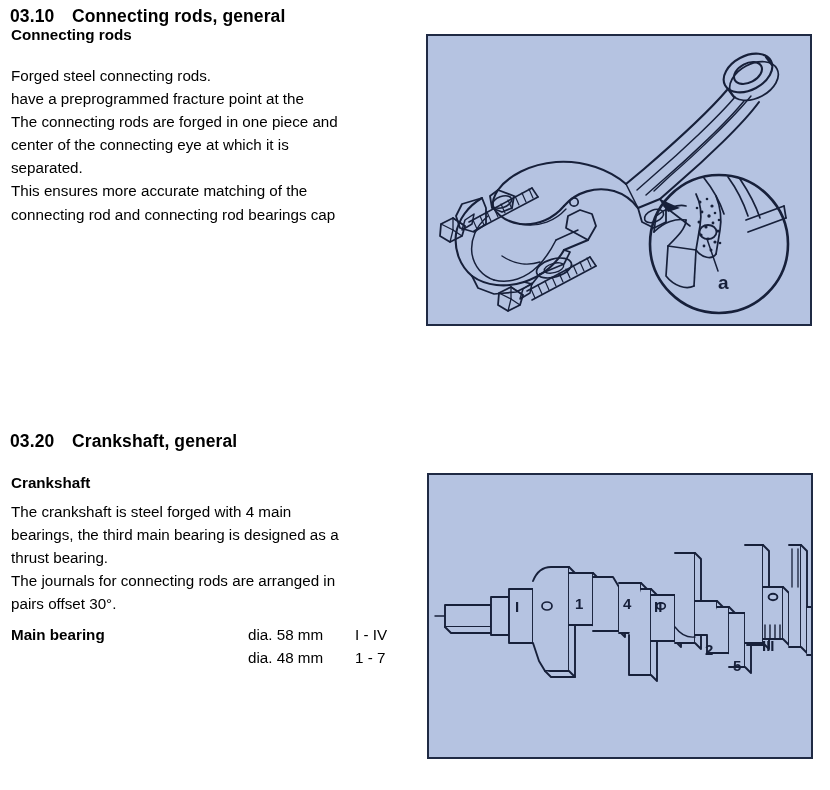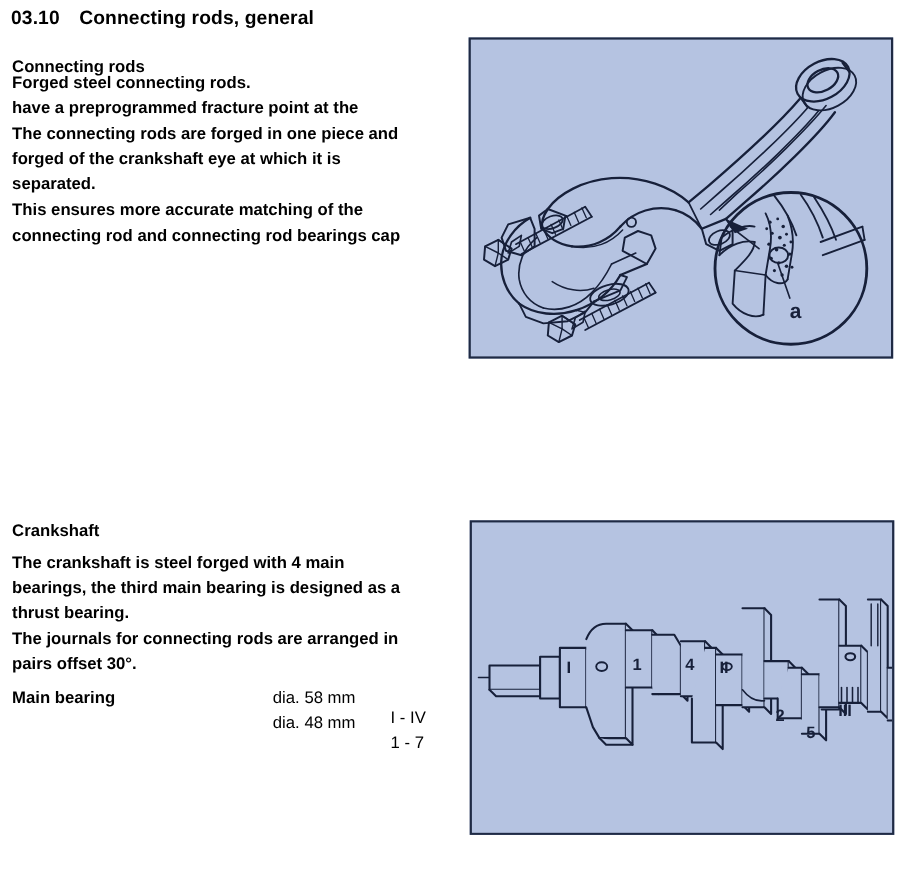--- a/index.html
+++ b/index.html
@@ -45,21 +45,21 @@
     font-size: 15.2px;
     font-weight: bold;
     white-space: nowrap;
   }
 
   .bodytext {
     position: absolute;
     left: 11px;
     font-size: 15.2px;
     line-height: 23.1px;
-    font-weight: bold;
+    font-weight: normal;
   }
   .bodytext div { white-space: nowrap; }
 
   
   .specrow {
     position: absolute;
     left: 11px;
     width: 420px;
     height: 23px;
     font-size: 15.2px;
@@ -74,21 +74,20 @@
   .specrow .dia {
     position: absolute;
     left: 237px; top: 0;
     white-space: nowrap;
   }
   .specrow .rng {
     position: absolute;
     left: 344px; top: 0;
     white-space: nowrap;
     text-align: left;
-    margin-top: 18px;
   }
 
   
   .figure {
     position: absolute;
     background: #b5c3e1;
     border: 2px solid #1f2a44;
     box-sizing: border-box;
     overflow: hidden;
   }
@@ -96,27 +95,27 @@
 </style>
 </head>
 <body>
 
 <div class="page">
 
   <div class="section-heading" style="top:6px;">
     <span class="num">03.10</span><span>Connecting rods, general</span>
   </div>
 
-  <div class="subheading" style="top:52px;">Connecting rods</div>
+  <div class="subheading" style="top:26px;">Connecting rods</div>
 
   <div class="bodytext" style="top:64px;">
     <div>Forged steel connecting rods.</div>
     <div>have a preprogrammed fracture point at the</div>
     <div>The connecting rods are forged in one piece and</div>
-    <div>forged of the crankshaft eye at which it is</div>
+    <div>center of the connecting eye at which it is</div>
     <div>separated.</div>
     <div>This ensures more accurate matching of the</div>
     <div>connecting rod and connecting rod bearings cap</div>
   </div>
 
   <div class="figure" id="fig1" style="left:426px; top:34px; width:386px; height:292px;">
     <svg width="382" height="288" viewBox="0 0 382 288">
       <g fill="none" stroke="#17203a" stroke-width="2.1" stroke-linecap="round" stroke-linejoin="round">
 
         <ellipse cx="320" cy="37" rx="26" ry="17" transform="rotate(-28 320 37)"></ellipse>
@@ -273,20 +272,23 @@
         </g>
 
         <ellipse cx="280" cy="196" rx="8.5" ry="7" stroke-width="1.8"></ellipse>
 
         <path d="M279 203 L290 235" stroke-width="1.5"></path>
       </g>
       <text x="290" y="253" font-family="Liberation Sans, sans-serif" font-size="19" font-weight="bold" fill="#17203a">a</text>
     </svg>
   </div>
 
+  <div class="section-heading" style="top:431px;">
+    <span class="num">03.20</span><span>Crankshaft, general</span>
+  </div>
 
   <div class="subheading" style="top:474px;">Crankshaft</div>
 
   <div class="bodytext" style="top:500px;">
     <div>The crankshaft is steel forged with 4 main</div>
     <div>bearings, the third main bearing is designed as a</div>
     <div>thrust bearing.</div>
     <div>The journals for connecting rods are arranged in</div>
     <div>pairs offset 30°.</div>
   </div>

